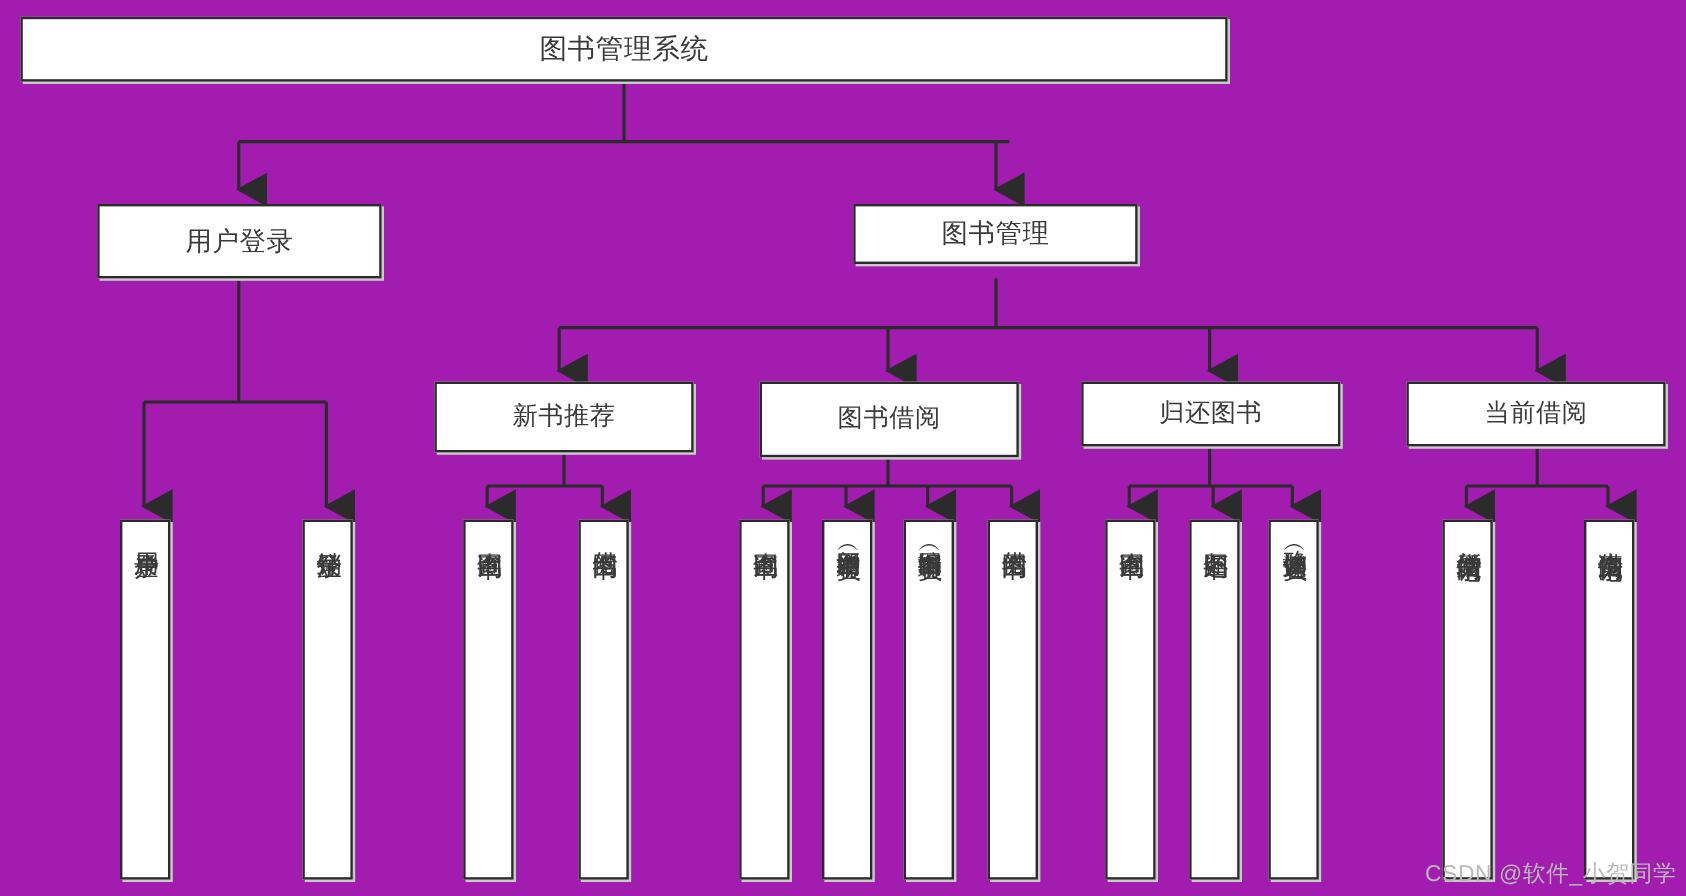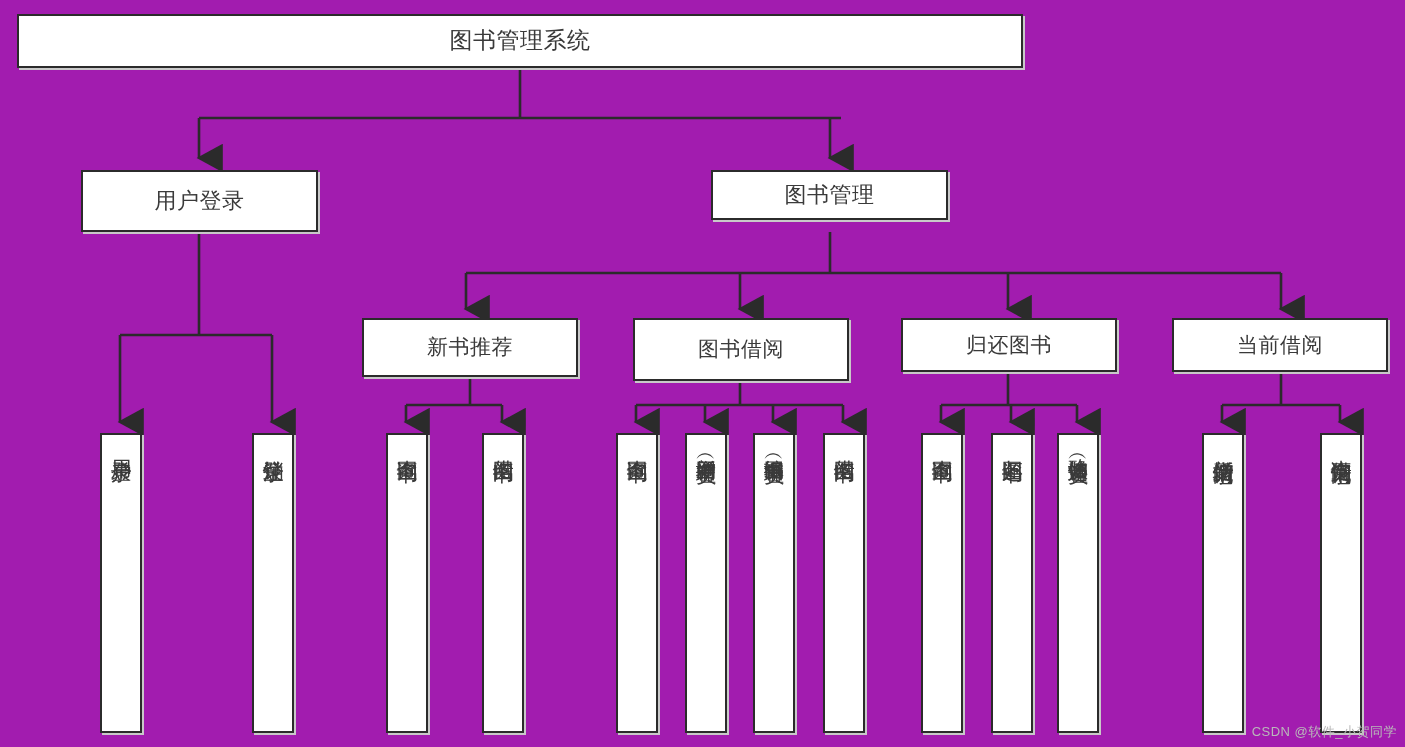--- a/index.html
+++ b/index.html
@@ -62,21 +62,21 @@
     letter-spacing: 1px;
     white-space: nowrap;
     -webkit-writing-mode: vertical-rl;
   }
   .node.leaf.tall .label { font-size: 20px; }
 
   .watermark {
     position: absolute;
     right: 8px;
     bottom: 6px;
-    font-size: 13px;
+    font-size: 19px;
     color: #b9b9b9;
     white-space: nowrap;
     letter-spacing: 0.5px;
   }
 </style>
 </head>
 <body>
 
 <div id="canvas">
 

